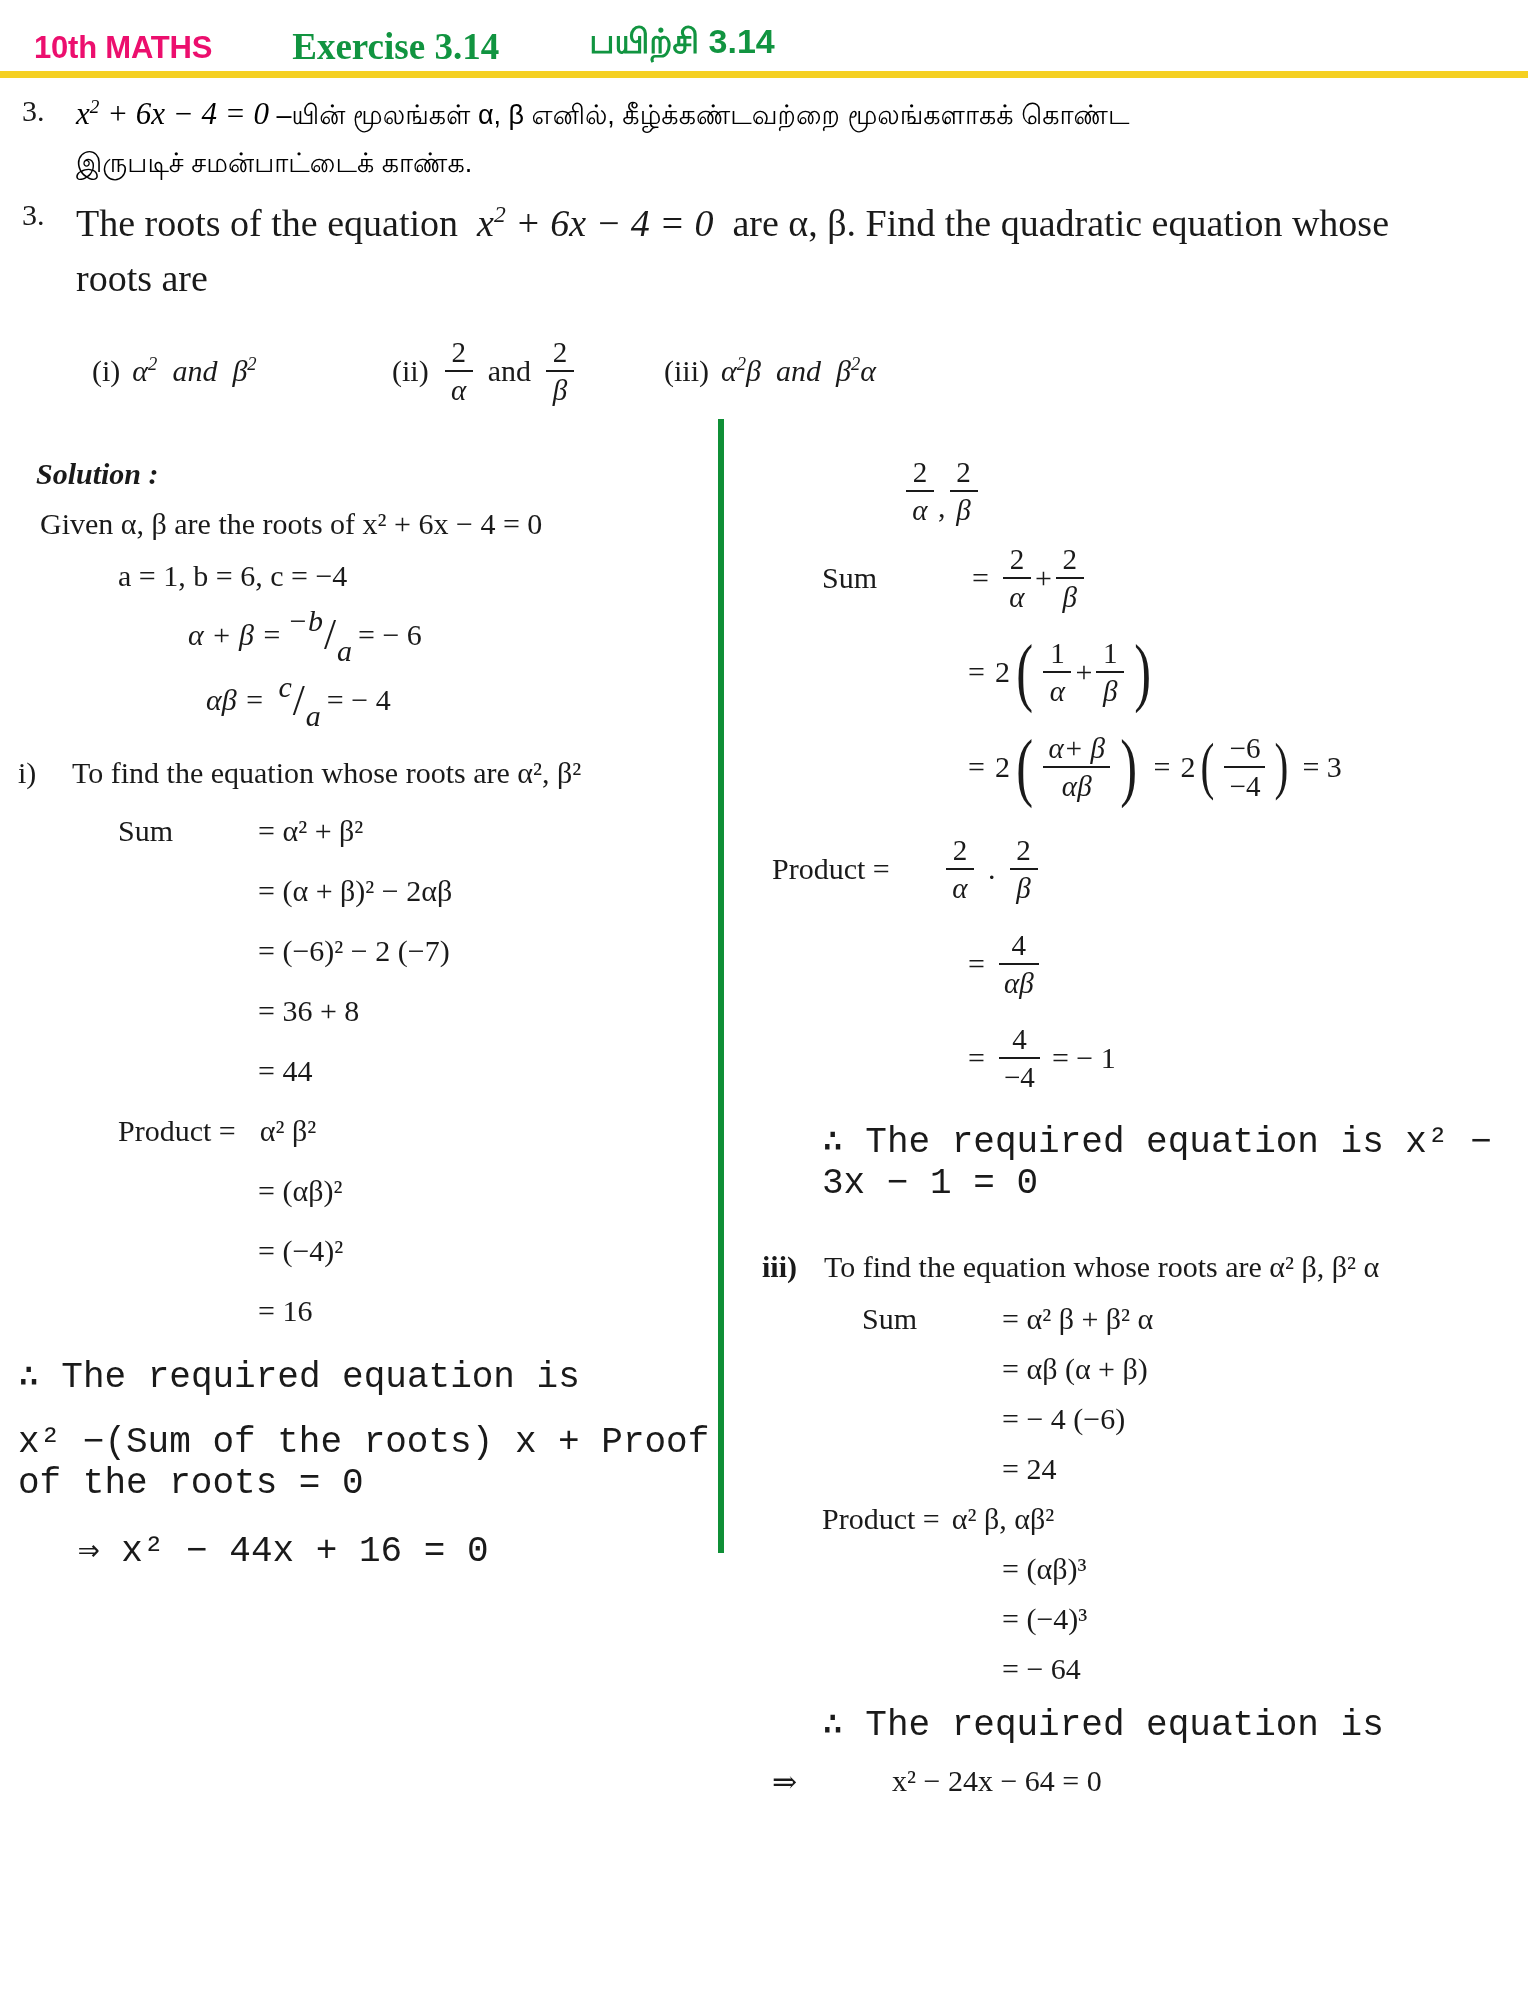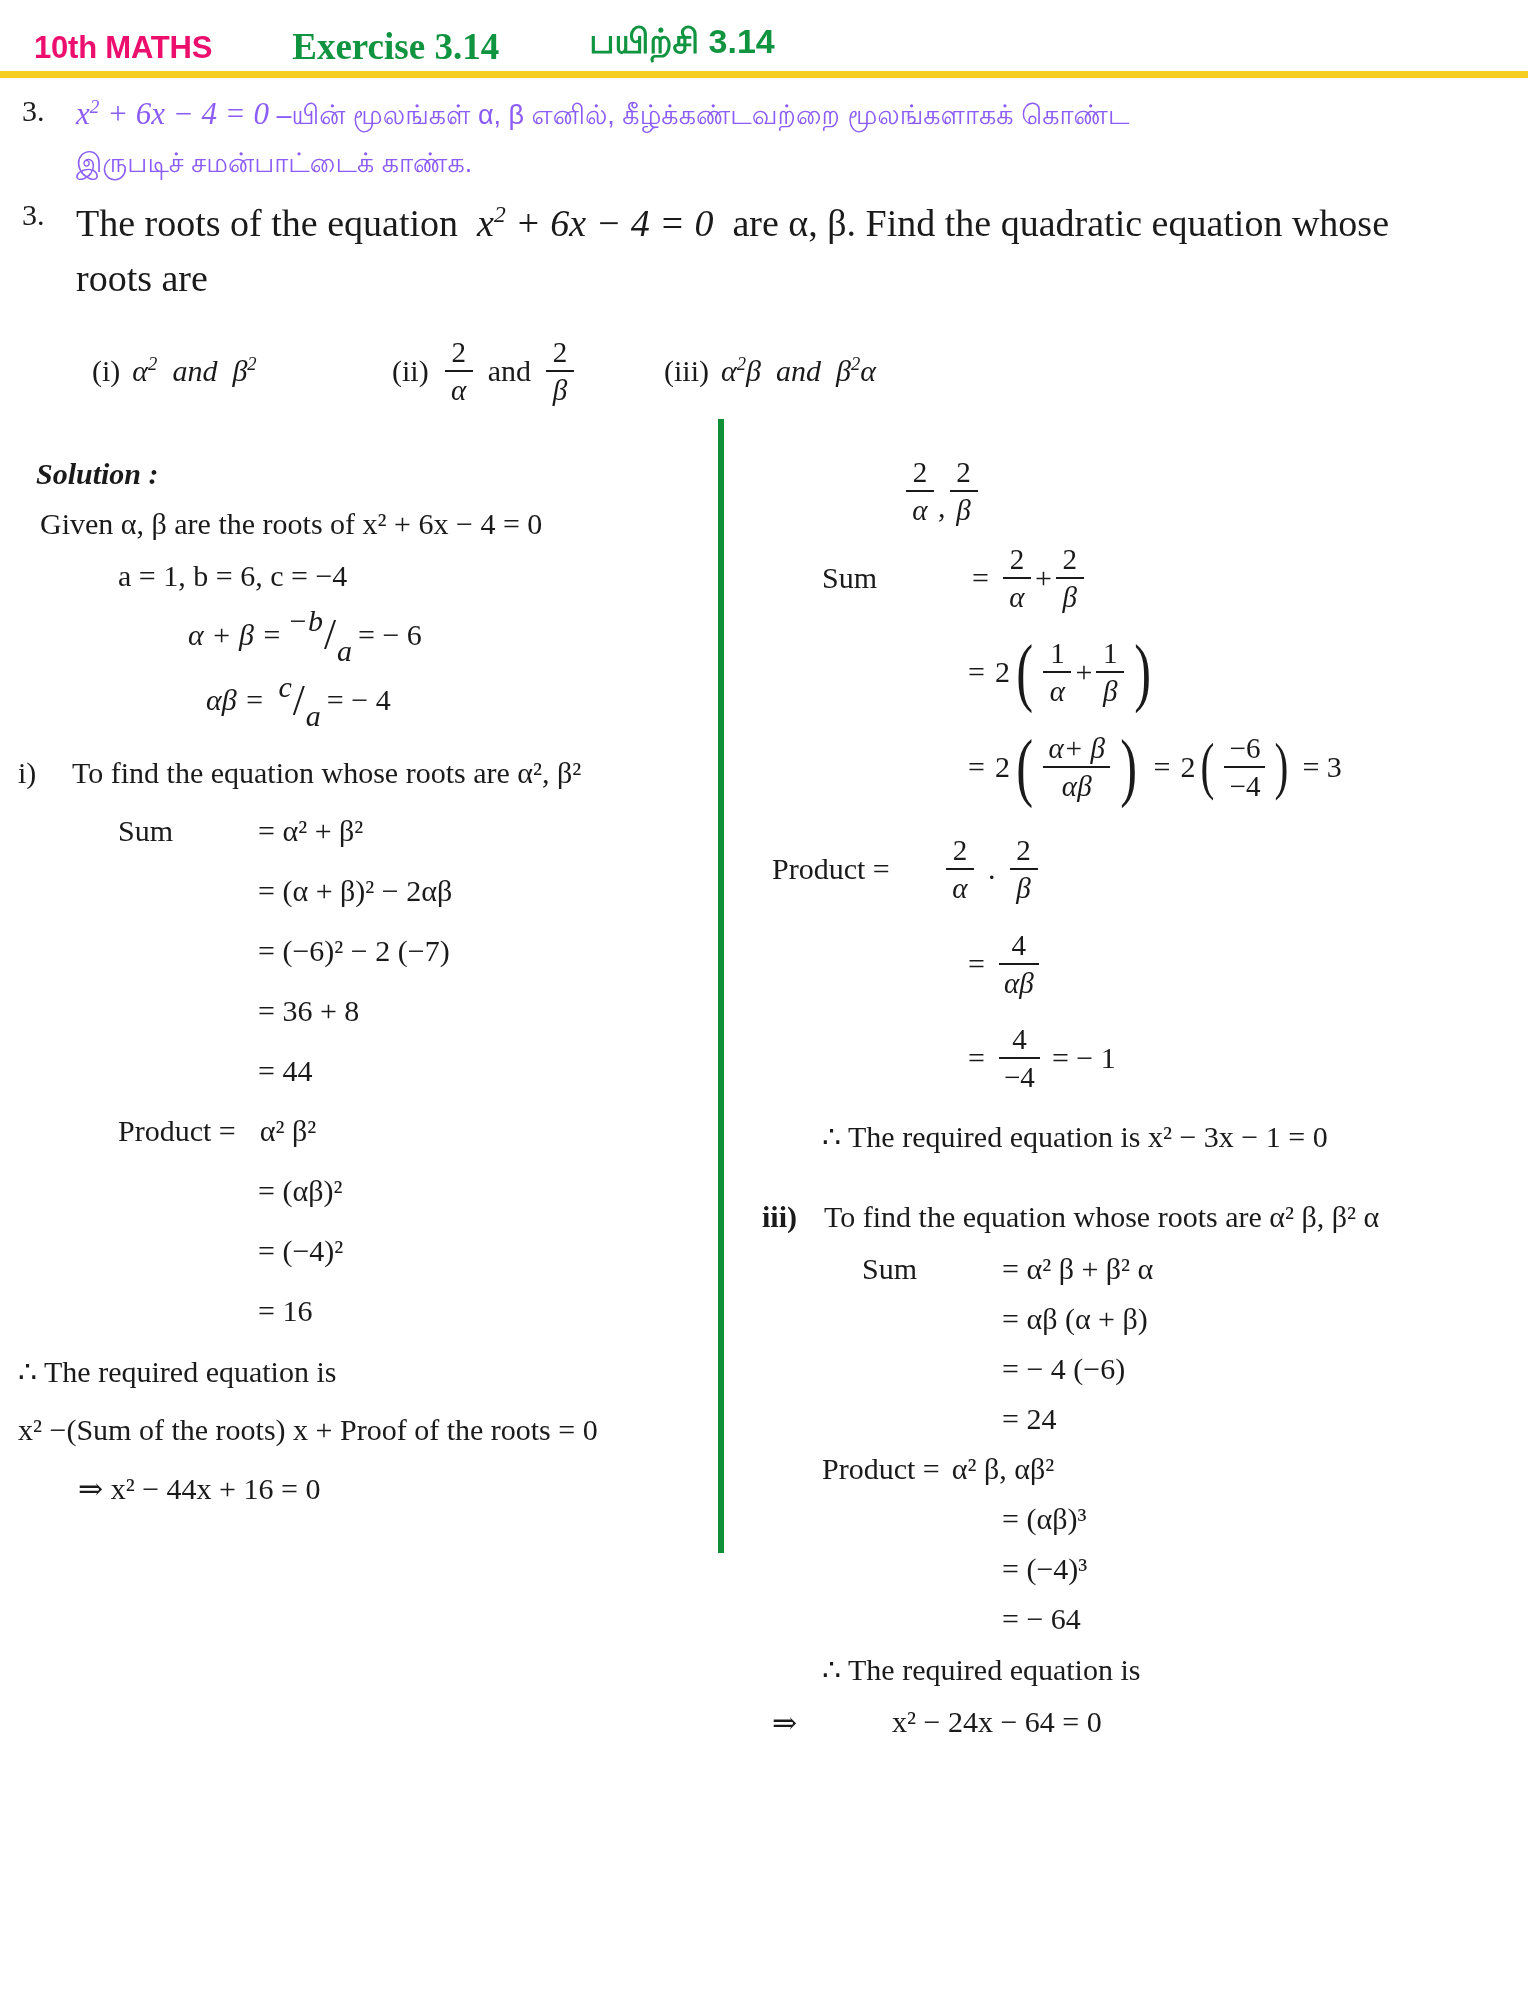--- a/index.html
+++ b/index.html
@@ -62,21 +62,21 @@
     flex: 0 0 54px;
     font-size: 30px;
     padding-top: 2px;
   }
   .qbody { flex: 1 1 auto; }
 
   .ta-line {
     font-family: "Liberation Sans", "DejaVu Sans", sans-serif;
     font-size: 27px;
     line-height: 1.42;
-    color: #8b5cf6;
+    color: #000000;
   }
   .ta-line .mathi { font-family: "Liberation Serif","DejaVu Serif",serif; font-style: italic; font-size: 31px; }
 
   .en-line {
     font-size: 38px;
     line-height: 1.45;
   }
 
   .mi { font-style: italic; }
   sup { font-size: 0.62em; vertical-align: super; line-height: 0; }
@@ -176,21 +176,21 @@
   }
   .step .lab   { width: 140px; flex: 0 0 140px; }
   .step .eqv   { display: flex; align-items: center; }
   .ind-100 { padding-left: 100px; }
   .ind-140 { padding-left: 140px; }
   .ind-196 { padding-left: 196px; }
   .ind-240 { padding-left: 240px; }
   .ind-60  { padding-left: 60px; }
   .ind-10  { padding-left: 10px; }
 
-  .concl { font-size: 30px; margin-bottom: 24px; }
+  .concl { font-size: 36px; margin-bottom: 24px; font-family: Liberation Mono, monospace; }
   .concl.tight { margin-bottom: 18px; }
 
   
   .bigparen {
     display: inline-flex;
     align-items: center;
     margin: 0 2px;
   }
   .bigparen > .pleft, .bigparen > .pright {
     font-size: 2.55em;

